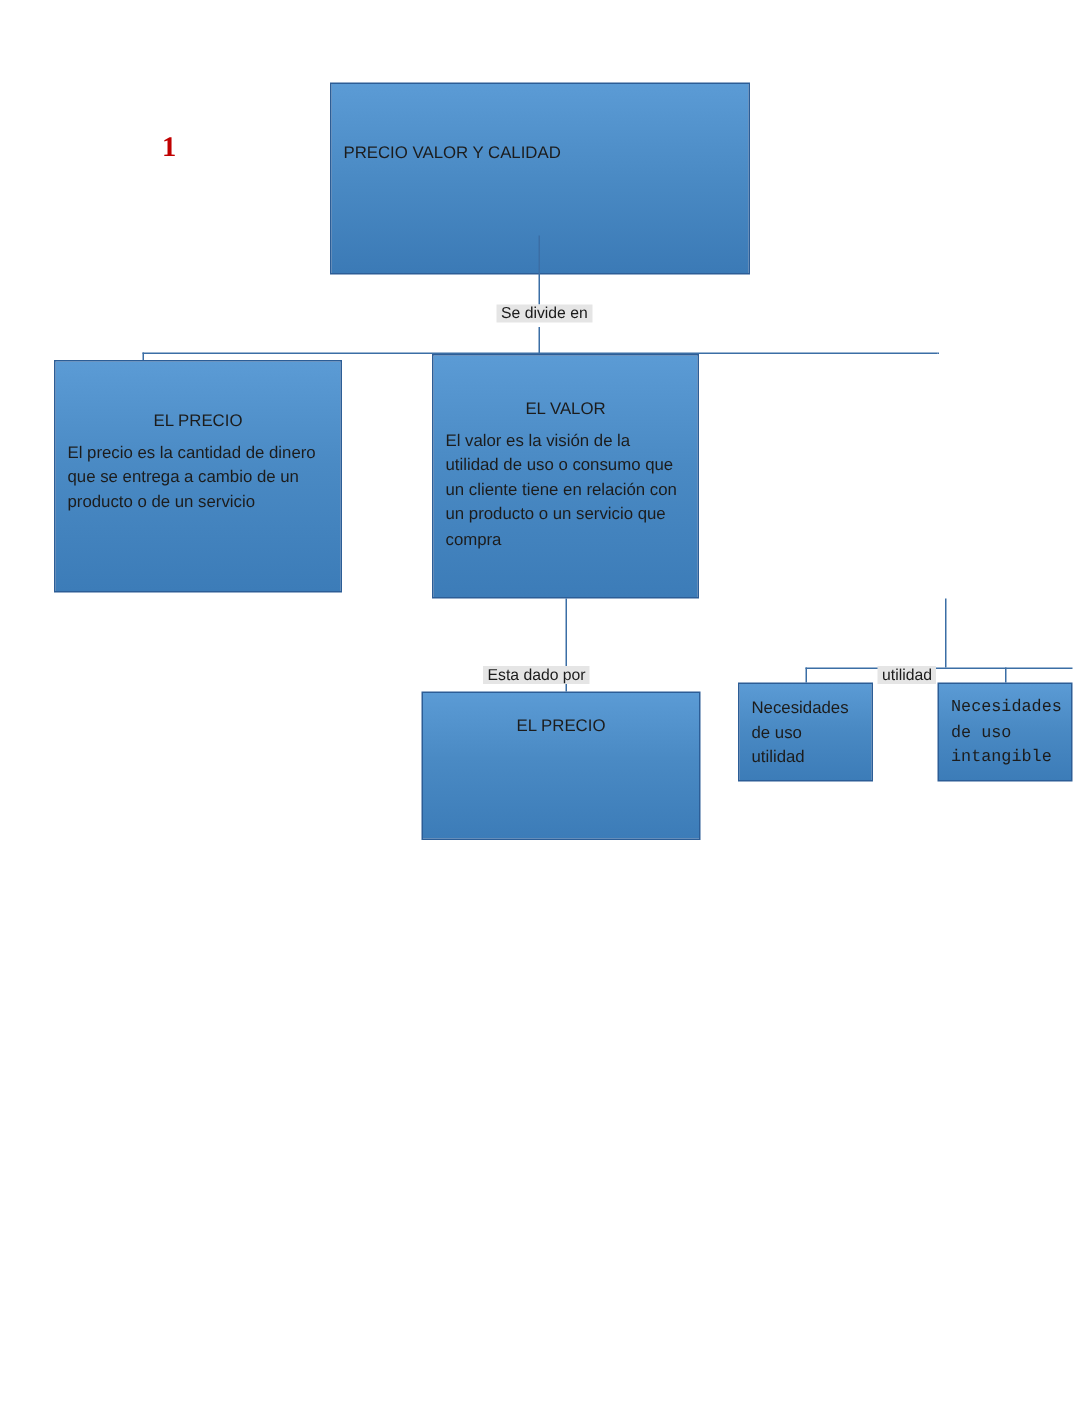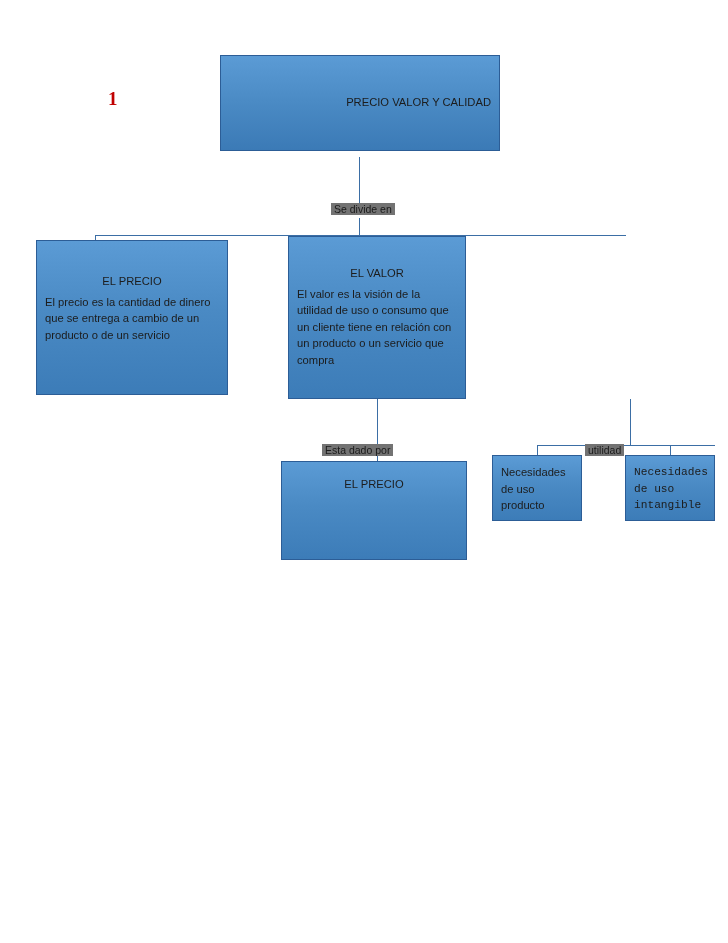--- a/index.html
+++ b/index.html
@@ -33,22 +33,22 @@
   }
   .box .title {
     text-align: center;
     display: block;
     margin-bottom: 4px;
   }
   .box .body {
     display: block;
   }
   #box-main {
-    left: 220px; top: 55px; width: 280px; height: 96px;
-    display: flex; align-items: flex-start; justify-content: flex-end;
+    left: 220px; top: 55px; width: 280px; height: 128px;
+    display: flex; align-items: flex-start; justify-content: flex-start;
     padding-top: 38px;
     background: linear-gradient(to bottom, #5b9bd5 0%, #4a8ac4 50%, #3b7ab6 100%);
   }
   #box-main .title { margin: 0; font-size: 11.2px; }
 
   #box-precio {
     left: 36px; top: 240px; width: 192px; height: 155px;
     padding-top: 32px;
   }
   #box-valor {
@@ -79,21 +79,21 @@
     left: 108px; top: 88px;
     color: #c00000;
     font-size: 19px;
     font-weight: bold;
     font-family: "Liberation Serif", serif;
   }
   .conn-label {
     position: absolute;
     font-size: 10.5px;
     color: #1a1a1a;
-    background: #737373;
+    background: #e5e5e5;
     padding: 0 3px;
     white-space: nowrap;
   }
   #lbl-divide { left: 331px; top: 203px; }
   #lbl-dado   { left: 322px; top: 444px; }
   #lbl-atiende{ left: 585px; top: 444px; }
 
   .line {
     position: absolute;
     background: #3b6ea5;
@@ -139,20 +139,20 @@
   <div class="line hline" style="left:537px; top:445px; width:178px;"></div>
   <div class="line vline" style="left:537px; top:445px; height:10px;"></div>
   <div class="line vline" style="left:670px; top:445px; height:10px;"></div>
   <div class="conn-label" id="lbl-atiende">utilidad</div>
 
   <div class="box" id="box-precio2">
     <span class="title">EL PRECIO</span>
   </div>
 
   <div class="box" id="box-tangible">
-    <span class="body">Necesidades de uso producto</span>
+    <span class="body">Necesidades de uso utilidad</span>
   </div>
 
   <div class="box" id="box-intangible">
     <span class="body">Necesidades de uso intangible</span>
   </div>
 
 </div>
 
 </body></html>

